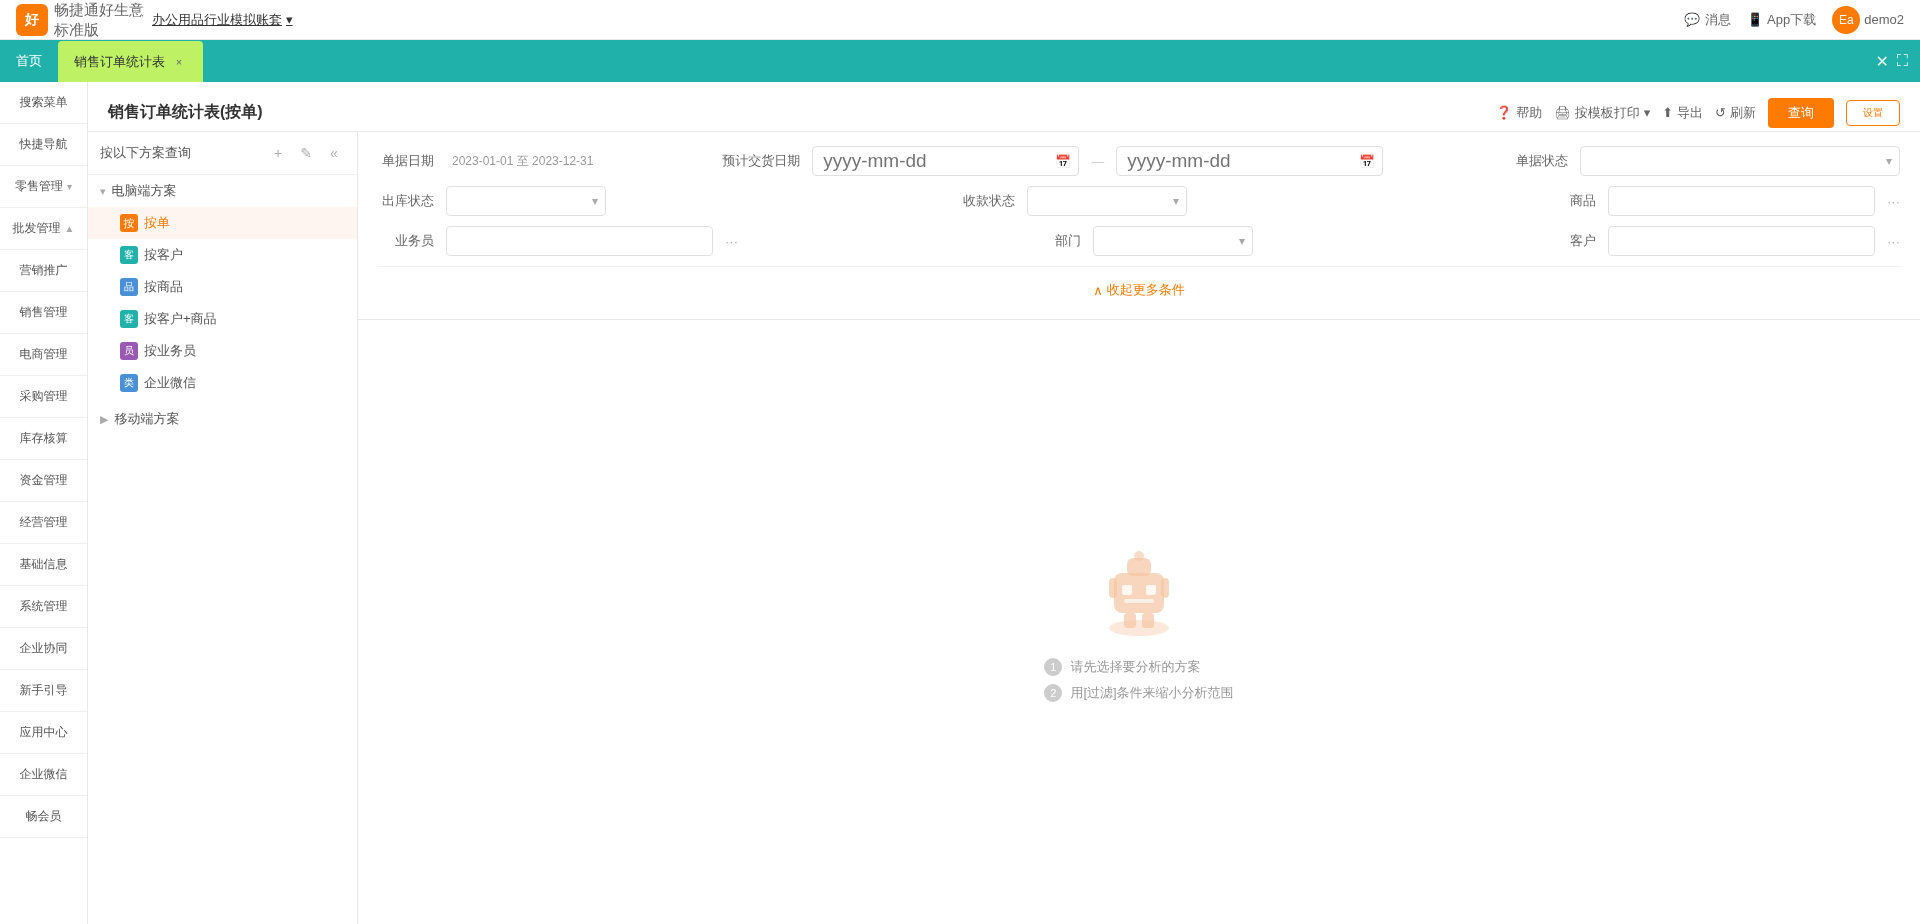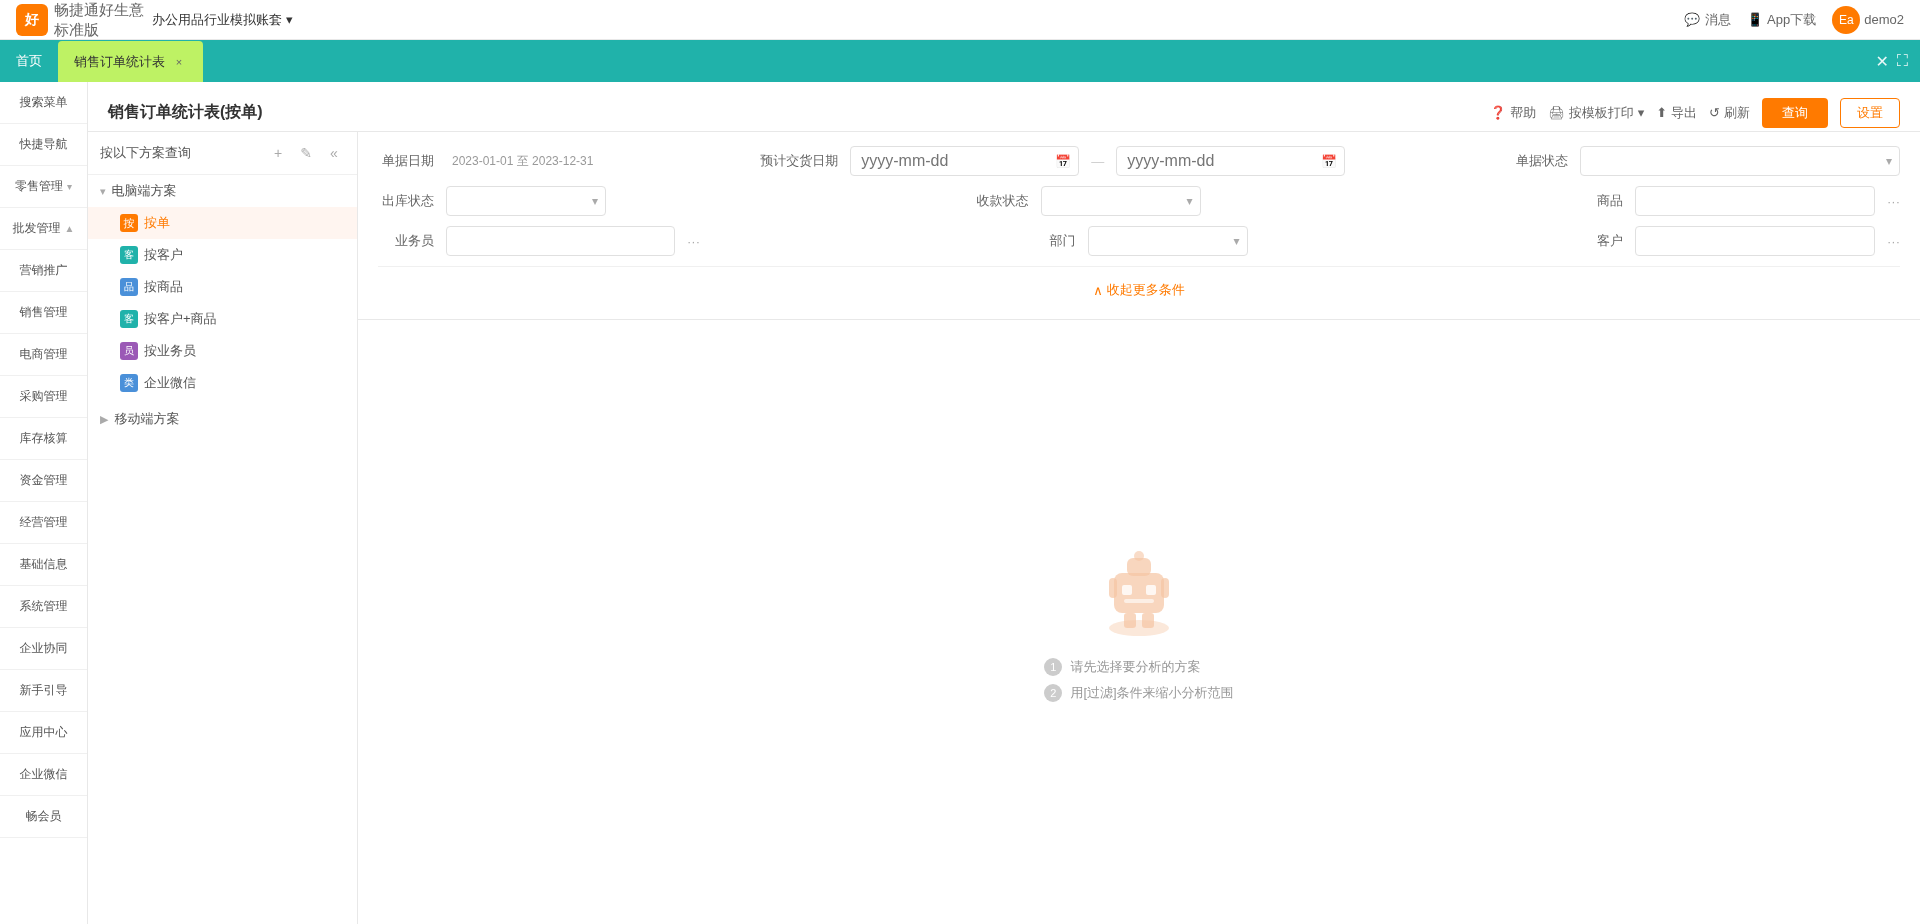--- a/index.html
+++ b/index.html
@@ -4,21 +4,21 @@
   <style>
     * { box-sizing: border-box; margin: 0; padding: 0; }
     body { font-family: 'Microsoft YaHei', 'PingFang SC', sans-serif; font-size: 13px; background: #f5f5f5; display: flex; flex-direction: column; height: 924px; overflow: hidden; }
 
     
     .top-bar { background: #fff; height: 40px; display: flex; align-items: center; justify-content: space-between; padding: 0 16px; border-bottom: 1px solid #e8e8e8; flex-shrink: 0; }
     .top-bar-left { display: flex; align-items: center; gap: 8px; }
     .logo-area { display: flex; align-items: center; gap: 6px; }
     .logo-icon { width: 32px; height: 32px; background: #ff7a00; border-radius: 6px; display: flex; align-items: center; justify-content: center; color: #fff; font-size: 14px; font-weight: bold; }
     .logo-text { font-size: 15px; color: #666; line-height: 1.3; }
-    .title-dropdown { display: flex; align-items: center; gap: 4px; color: #333; font-size: 13px; cursor: pointer; }
+    .title-dropdown { display: flex; align-items: center; gap: 4px; color: #333; font-size: 13px; cursor: pointer; text-decoration: underline; }
     .top-bar-right { display: flex; align-items: center; gap: 16px; }
     .top-action { display: flex; align-items: center; gap: 4px; color: #666; font-size: 13px; cursor: pointer; }
     .avatar { width: 28px; height: 28px; background: #ff7a00; border-radius: 50%; display: flex; align-items: center; justify-content: center; color: #fff; font-size: 12px; }
 
     
     .tab-bar { background: #20b2aa; height: 42px; display: flex; align-items: center; padding: 0; flex-shrink: 0; }
     .tab-item { padding: 0 16px; height: 42px; display: flex; align-items: center; color: rgba(255,255,255,0.8); cursor: pointer; font-size: 13px; gap: 6px; }
     .tab-item.active { background: #bef264; color: #333; border-radius: 4px 4px 0 0; margin-top: 2px; }
     .tab-home { color: #fff; }
     .tab-close { width: 16px; height: 16px; display: flex; align-items: center; justify-content: center; border-radius: 50%; font-size: 11px; color: #666; }
@@ -33,28 +33,28 @@
 
     
     .content-area { flex: 1; display: flex; flex-direction: column; overflow: hidden; }
 
     
     .page-header { background: #fff; padding: 12px 20px 0; border-bottom: 1px solid #e8e8e8; display: flex; align-items: center; justify-content: space-between; flex-shrink: 0; height: 50px; }
     .page-title { font-size: 16px; font-weight: 600; color: #333; }
     .page-actions { display: flex; align-items: center; gap: 12px; }
     .page-action-btn { display: flex; align-items: center; gap: 4px; color: #666; font-size: 13px; cursor: pointer; }
     .btn-query { background: #ff7a00; color: #fff; border: none; padding: 6px 20px; border-radius: 4px; cursor: pointer; font-size: 13px; }
-    .btn-settings { background: #fff; color: #ff7a00; border: 1px solid #ff7a00; padding: 5px 16px; border-radius: 4px; cursor: pointer; font-size: 13px; }
+    .btn-settings { background: #fff; color: #ff7a00; border: 1px solid #ff7a00; padding: 5px 16px; border-radius: 4px; cursor: pointer; font-size: 10px; }
     .filter-row { display: flex; align-items: center; gap: 12px; margin-bottom: 10px; flex-wrap: wrap; }
     .filter-label { color: #666; font-size: 13px; white-space: nowrap; min-width: 56px; text-align: right; }
     .filter-date-group { display: flex; align-items: center; gap: 6px; }
     .date-btn { padding: 3px 8px; border-radius: 3px; border: 1px solid #e0e0e0; font-size: 12px; cursor: pointer; background: #fff; color: #555; }
     .date-btn.active { background: #ff7a00; color: #fff; border-color: #ff7a00; }
     .date-range-text { color: #999; font-size: 12px; margin-left: 6px; }
-    .filter-input { border: 1px solid #e0e0e0; border-radius: 4px; padding: 4px 10px; font-size: 16px; color: #333; background: #fff; min-width: 160px; height: 30px; outline: none; }
+    .filter-input { border: 1px solid #e0e0e0; border-radius: 4px; padding: 4px 10px; font-size: 19px; color: #333; background: #fff; min-width: 160px; height: 30px; outline: none; }
     .filter-input-wide { min-width: 240px; }
     .filter-select { border: 1px solid #e0e0e0; border-radius: 4px; padding: 4px 24px 4px 10px; font-size: 13px; color: #999; background: #fff; height: 30px; outline: none; appearance: none; min-width: 160px; }
     .filter-select-wide { min-width: 320px; }
     .select-wrapper { position: relative; display: inline-block; }
     .select-wrapper::after { content: '▾'; position: absolute; right: 8px; top: 50%; transform: translateY(-50%); color: #aaa; pointer-events: none; font-size: 12px; }
     .date-input-wrapper { position: relative; display: inline-block; }
     .date-input-wrapper .cal-icon { position: absolute; right: 8px; top: 50%; transform: translateY(-50%); color: #aaa; font-size: 13px; pointer-events: none; }
     .filter-sep { color: #ccc; font-size: 13px; }
     .filter-dots { color: #aaa; font-size: 13px; cursor: pointer; }
     .collapse-btn { display: flex; align-items: center; justify-content: center; gap: 4px; color: #ff7a00; font-size: 13px; cursor: pointer; padding: 6px 0; }

